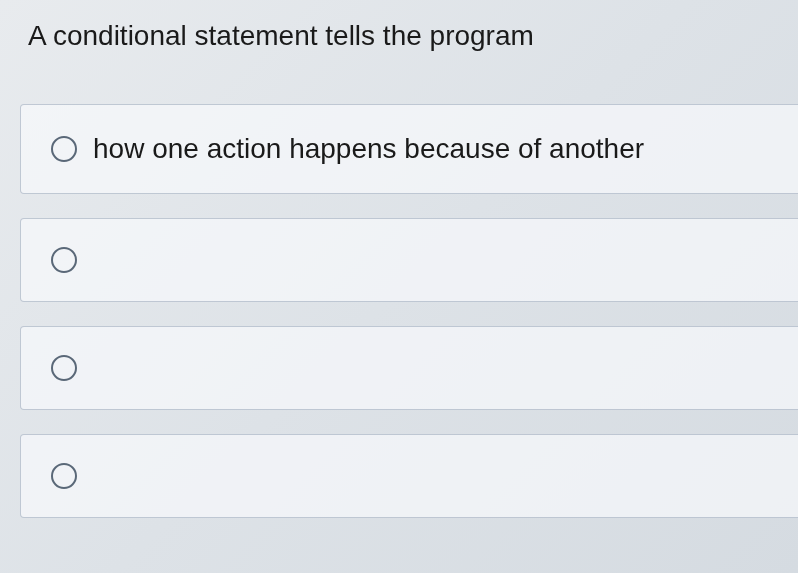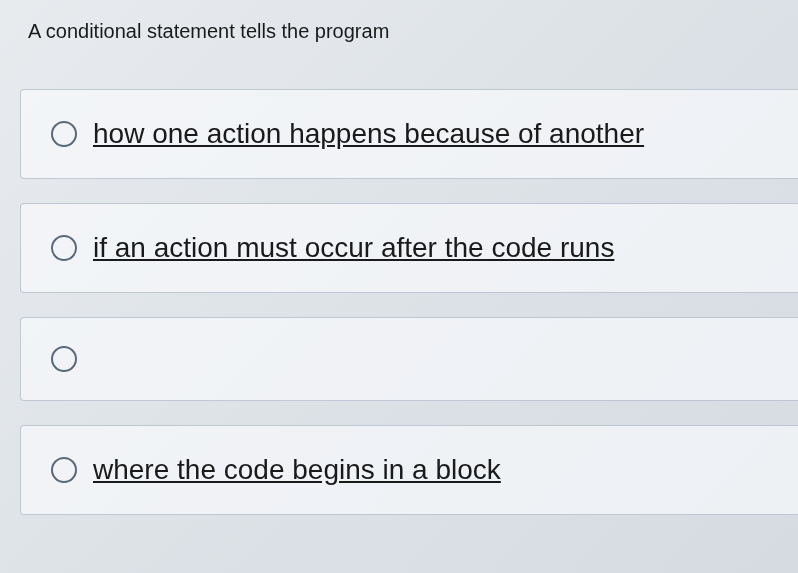--- a/index.html
+++ b/index.html
@@ -14,24 +14,24 @@
       font-family: Arial, Helvetica, sans-serif;
       padding: 20px 0 20px 20px;
       overflow: hidden;
     }
     .question-container {
       display: flex;
       flex-direction: column;
       gap: 24px;
     }
     .question-text {
-      font-size: 20px;
+      font-size: 28px;
       color: #1a1a1a;
       font-weight: 400;
-      margin-bottom: 22px;
+      margin-bottom: 28px;
       padding-left: 8px;
     }
     .option {
       background: rgba(248, 250, 252, 0.7);
       border: 1px solid rgba(140, 155, 175, 0.5);
       border-radius: 4px;
       padding: 28px 20px 28px 30px;
       display: flex;
       align-items: center;
       gap: 16px;
@@ -42,40 +42,37 @@
       height: 26px;
       border: 2px solid #5a6878;
       border-radius: 50%;
       flex-shrink: 0;
       background: transparent;
     }
     .option-text {
       font-size: 28px;
       color: #1a1a1a;
       font-weight: 400;
-      text-decoration: underline;
     }
   </style>
 </head>
 <body>
 
 <div class="question-container">
   <div class="question-text">A conditional statement tells the program</div>
 
   <div class="option">
     <div class="radio-circle"></div>
     <div class="option-text">how one action happens because of another</div>
   </div>
 
   <div class="option">
     <div class="radio-circle"></div>
-    <div class="option-text">if an action must occur after the code runs</div>
   </div>
 
   <div class="option">
     <div class="radio-circle"></div>
   </div>
 
   <div class="option">
     <div class="radio-circle"></div>
-    <div class="option-text">where the code begins in a block</div>
   </div>
 </div>
 
 </body></html>

